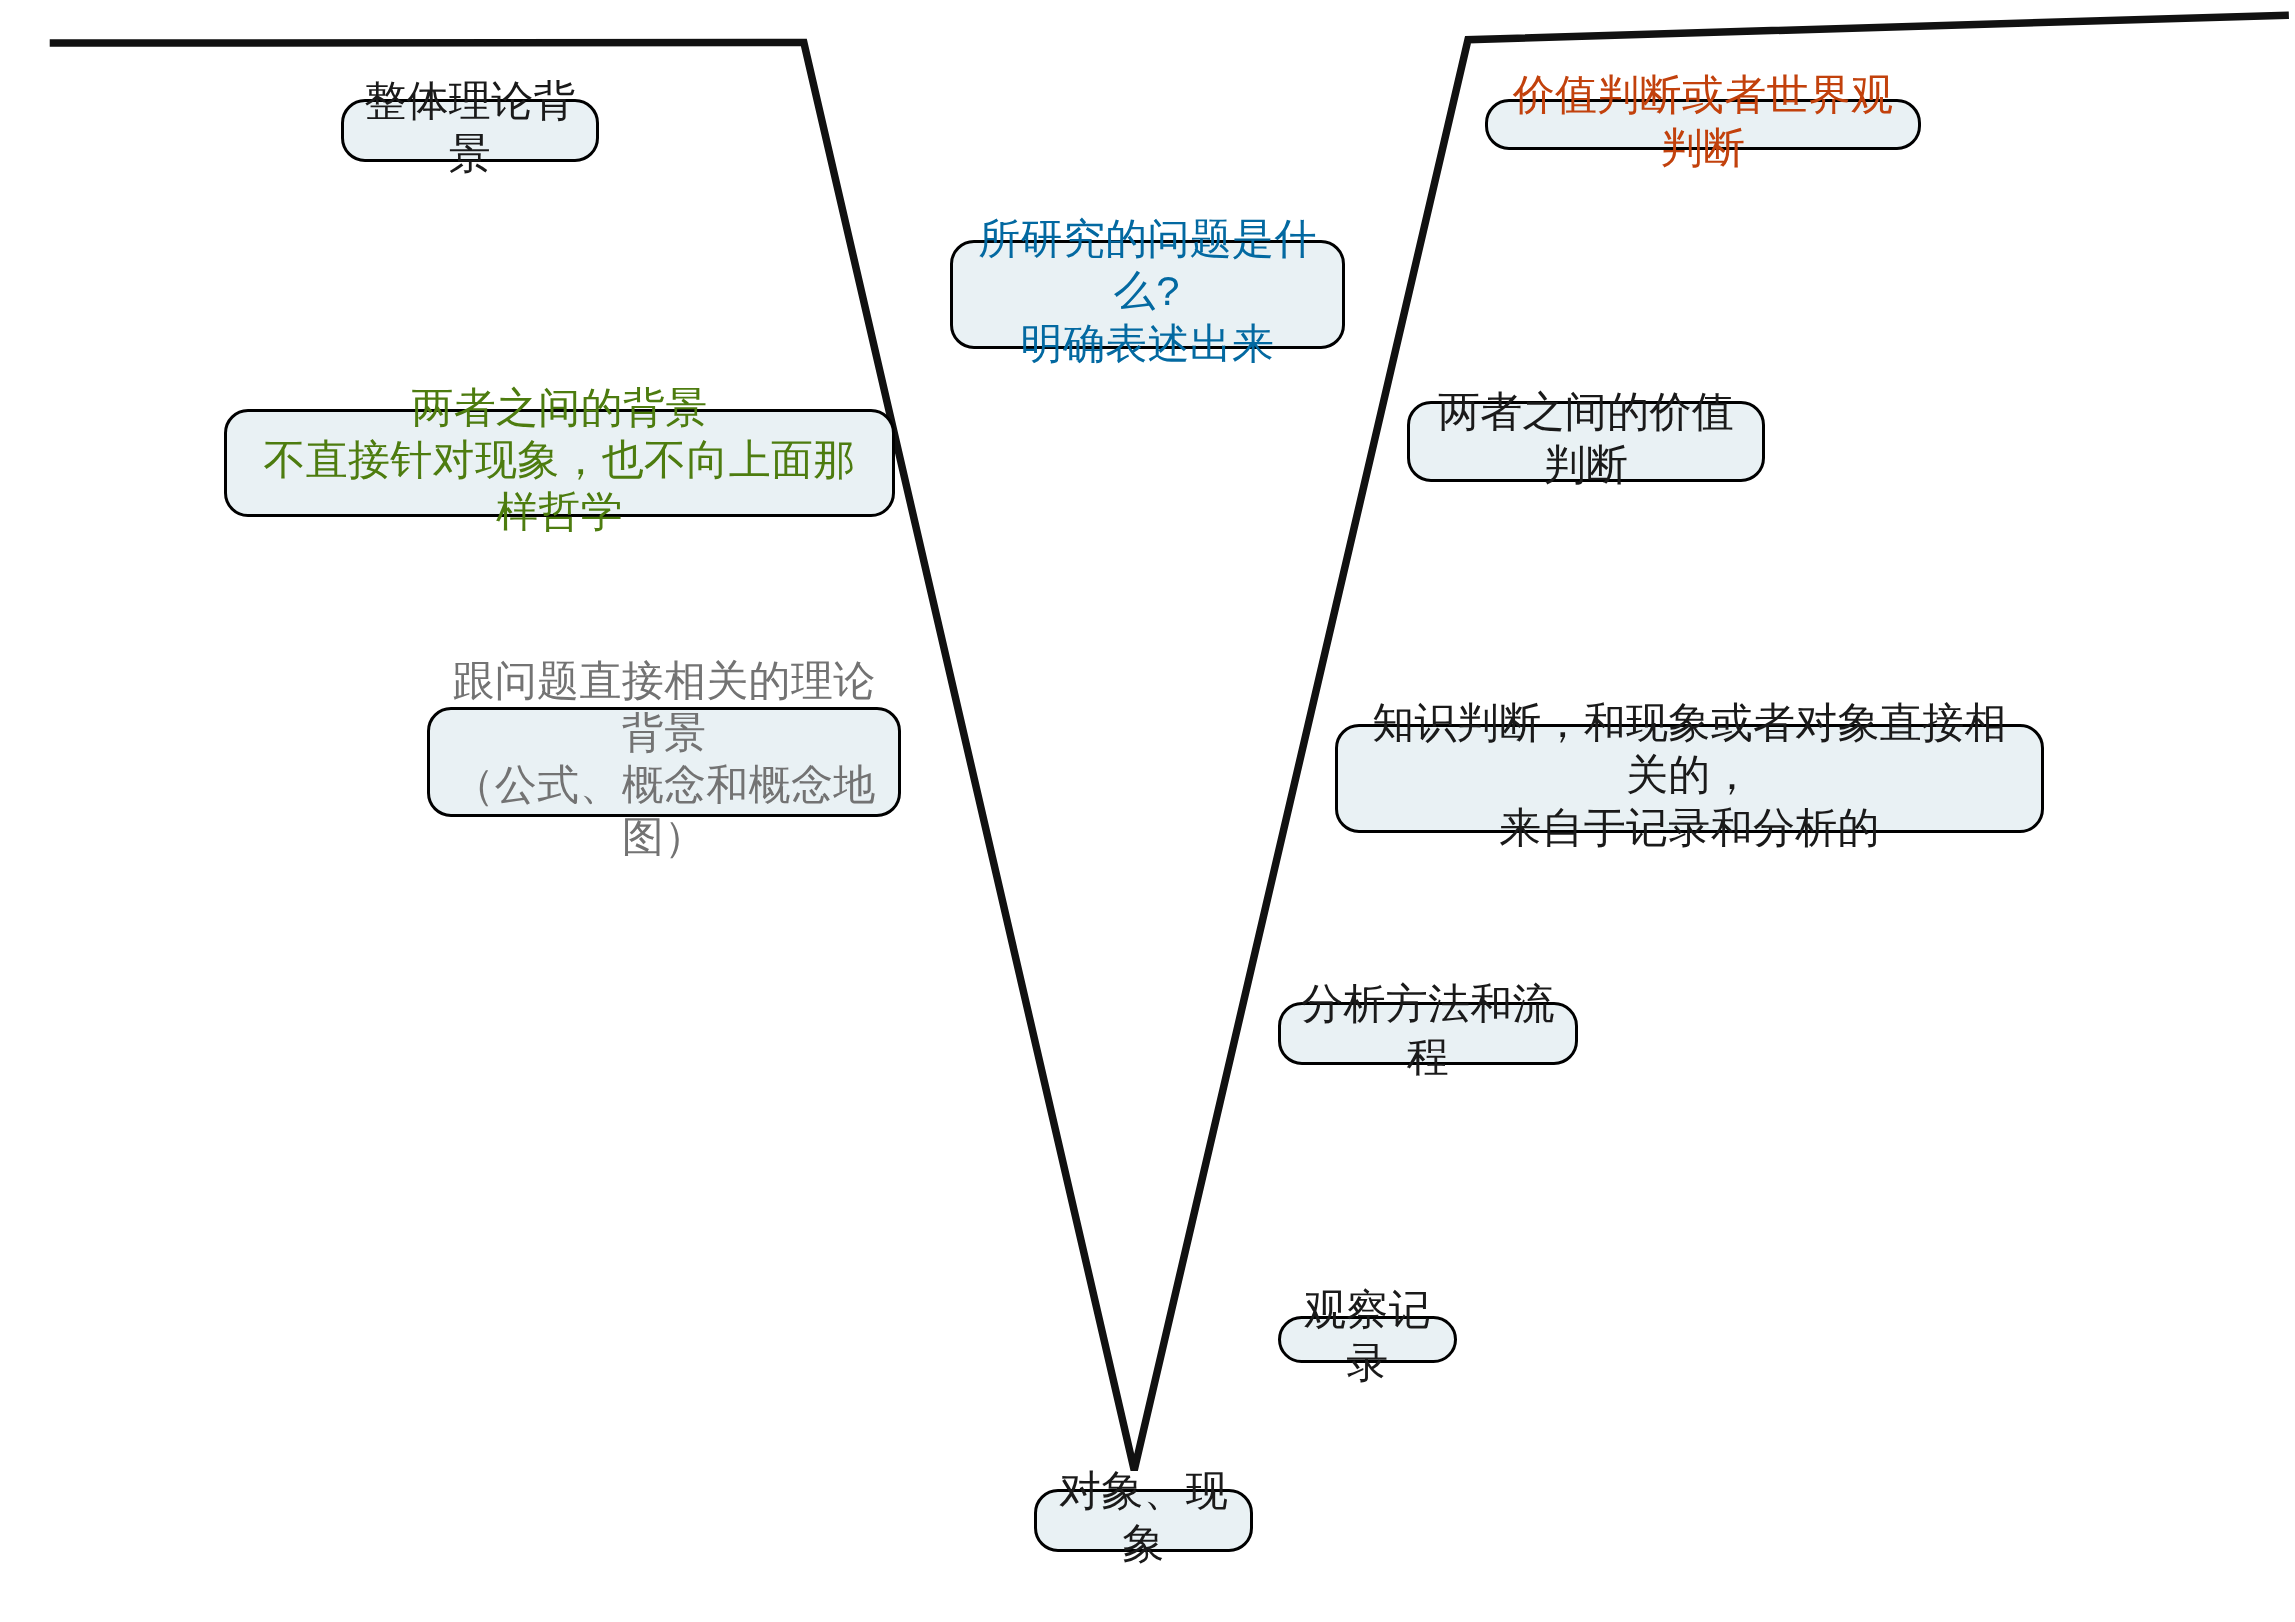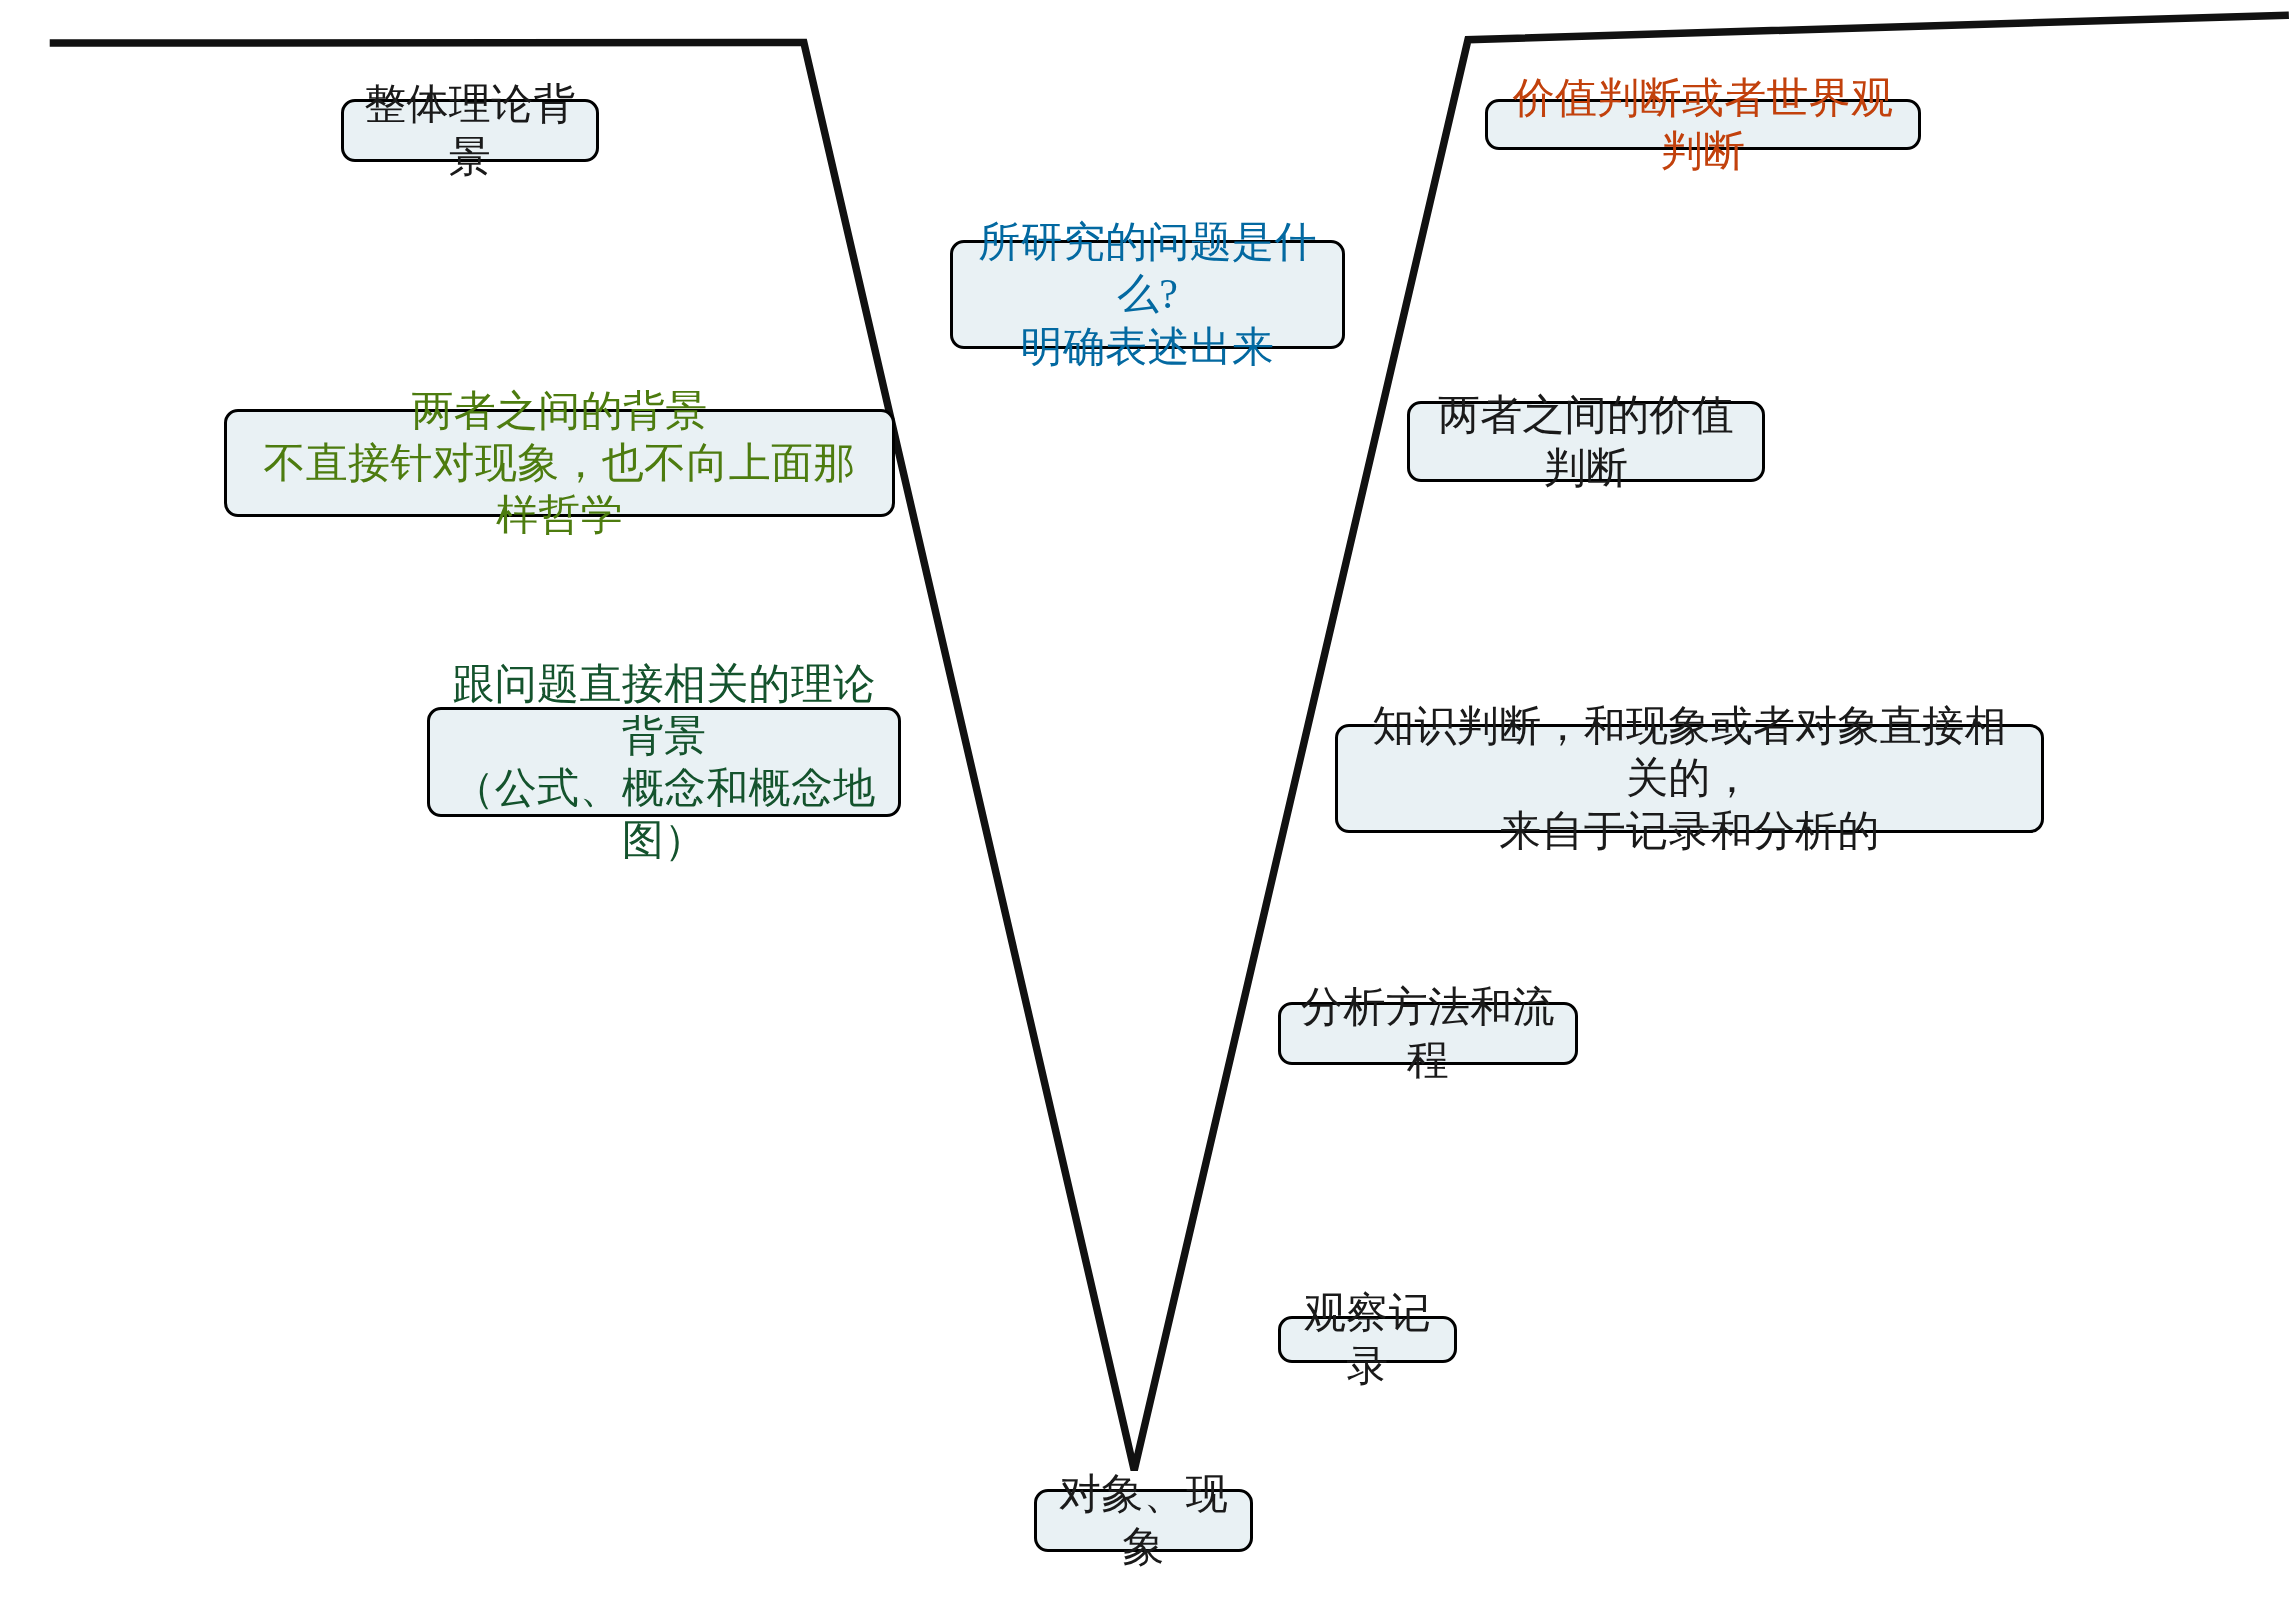--- a/index.html
+++ b/index.html
@@ -22,51 +22,52 @@
     left: 0;
     top: 0;
     width: 2295px;
     height: 1623px;
   }
   .node {
     position: absolute;
     box-sizing: border-box;
     background: #e9f1f4;
     border: 3.4px solid #000000;
-    border-radius: 14px;
+    border-radius: 24px;
     display: flex;
     align-items: center;
     justify-content: center;
     text-align: center;
     color: #1a1a1a;
     line-height: 1.24;
     white-space: pre-line;
     padding: 2.7px 17.7px;
     letter-spacing: 0.3px;
+    font-family: Liberation Mono, monospace;
   }
   .f-lg  { font-size: 42px; }
 </style>
 </head>
 <body>
 
 <div id="canvas">
 
   <svg id="v-shape" viewBox="0 0 3369 2382" xmlns="http://www.w3.org/2000/svg">
     <polyline id="vee-path" points="73,63 1180,62 1665,2158 2155,58 3360,22" fill="none" stroke="#111111" stroke-width="11" stroke-linejoin="miter" stroke-linecap="butt"></polyline>
   </svg>
 
   <div id="nodes">
       <div class="node f-lg" style="left: 341px; top: 99px; width: 258px; height: 63px; background: rgb(233, 241, 244); border-color: rgb(0, 0, 0); color: rgb(26, 26, 26);">整体理论背景</div>
       <div class="node f-lg" style="left: 1485px; top: 99px; width: 436px; height: 51px; background: rgb(233, 241, 244); border-color: rgb(0, 0, 0); color: #c2410c;">价值判断或者世界观判断</div>
       <div class="node f-lg" style="left: 950px; top: 240px; width: 395px; height: 109px; background: rgb(233, 241, 244); border-color: rgb(0, 0, 0); color: #0369a1;">所研究的问题是什么?
 明确表述出来</div>
       <div class="node f-lg" style="left: 224px; top: 409px; width: 671px; height: 108px; background: rgb(233, 241, 244); border-color: rgb(0, 0, 0); color: #4d7c0f;">两者之间的背景
 不直接针对现象，也不向上面那样哲学</div>
       <div class="node f-lg" style="left: 1407px; top: 401px; width: 358px; height: 81px; background: rgb(233, 241, 244); border-color: rgb(0, 0, 0); color: rgb(26, 26, 26);">两者之间的价值判断</div>
-      <div class="node f-lg" style="left: 427px; top: 707px; width: 474px; height: 110px; background: rgb(233, 241, 244); border-color: rgb(0, 0, 0); color: #14532d;">跟问题直接相关的理论背景
+      <div class="node f-lg" style="left: 427px; top: 707px; width: 474px; height: 110px; background: rgb(233, 241, 244); border-color: rgb(0, 0, 0); color: #737373;">跟问题直接相关的理论背景
 （公式、概念和概念地图）</div>
       <div class="node f-lg" style="left: 1335px; top: 724px; width: 709px; height: 109px; background: rgb(233, 241, 244); border-color: rgb(0, 0, 0); color: rgb(26, 26, 26);">知识判断，和现象或者对象直接相关的，
 来自于记录和分析的</div>
       <div class="node f-lg" style="left: 1278px; top: 1002px; width: 300px; height: 63px; background: rgb(233, 241, 244); border-color: rgb(0, 0, 0); color: rgb(26, 26, 26);">分析方法和流程</div>
       <div class="node f-lg" style="left: 1278px; top: 1316px; width: 179px; height: 47px; background: rgb(233, 241, 244); border-color: rgb(0, 0, 0); color: rgb(26, 26, 26);">观察记录</div>
       <div class="node f-lg" style="left: 1034px; top: 1489px; width: 219px; height: 63px; background: rgb(233, 241, 244); border-color: rgb(0, 0, 0); color: rgb(26, 26, 26);">对象、现象</div>
     </div>
 
 </div>
 

